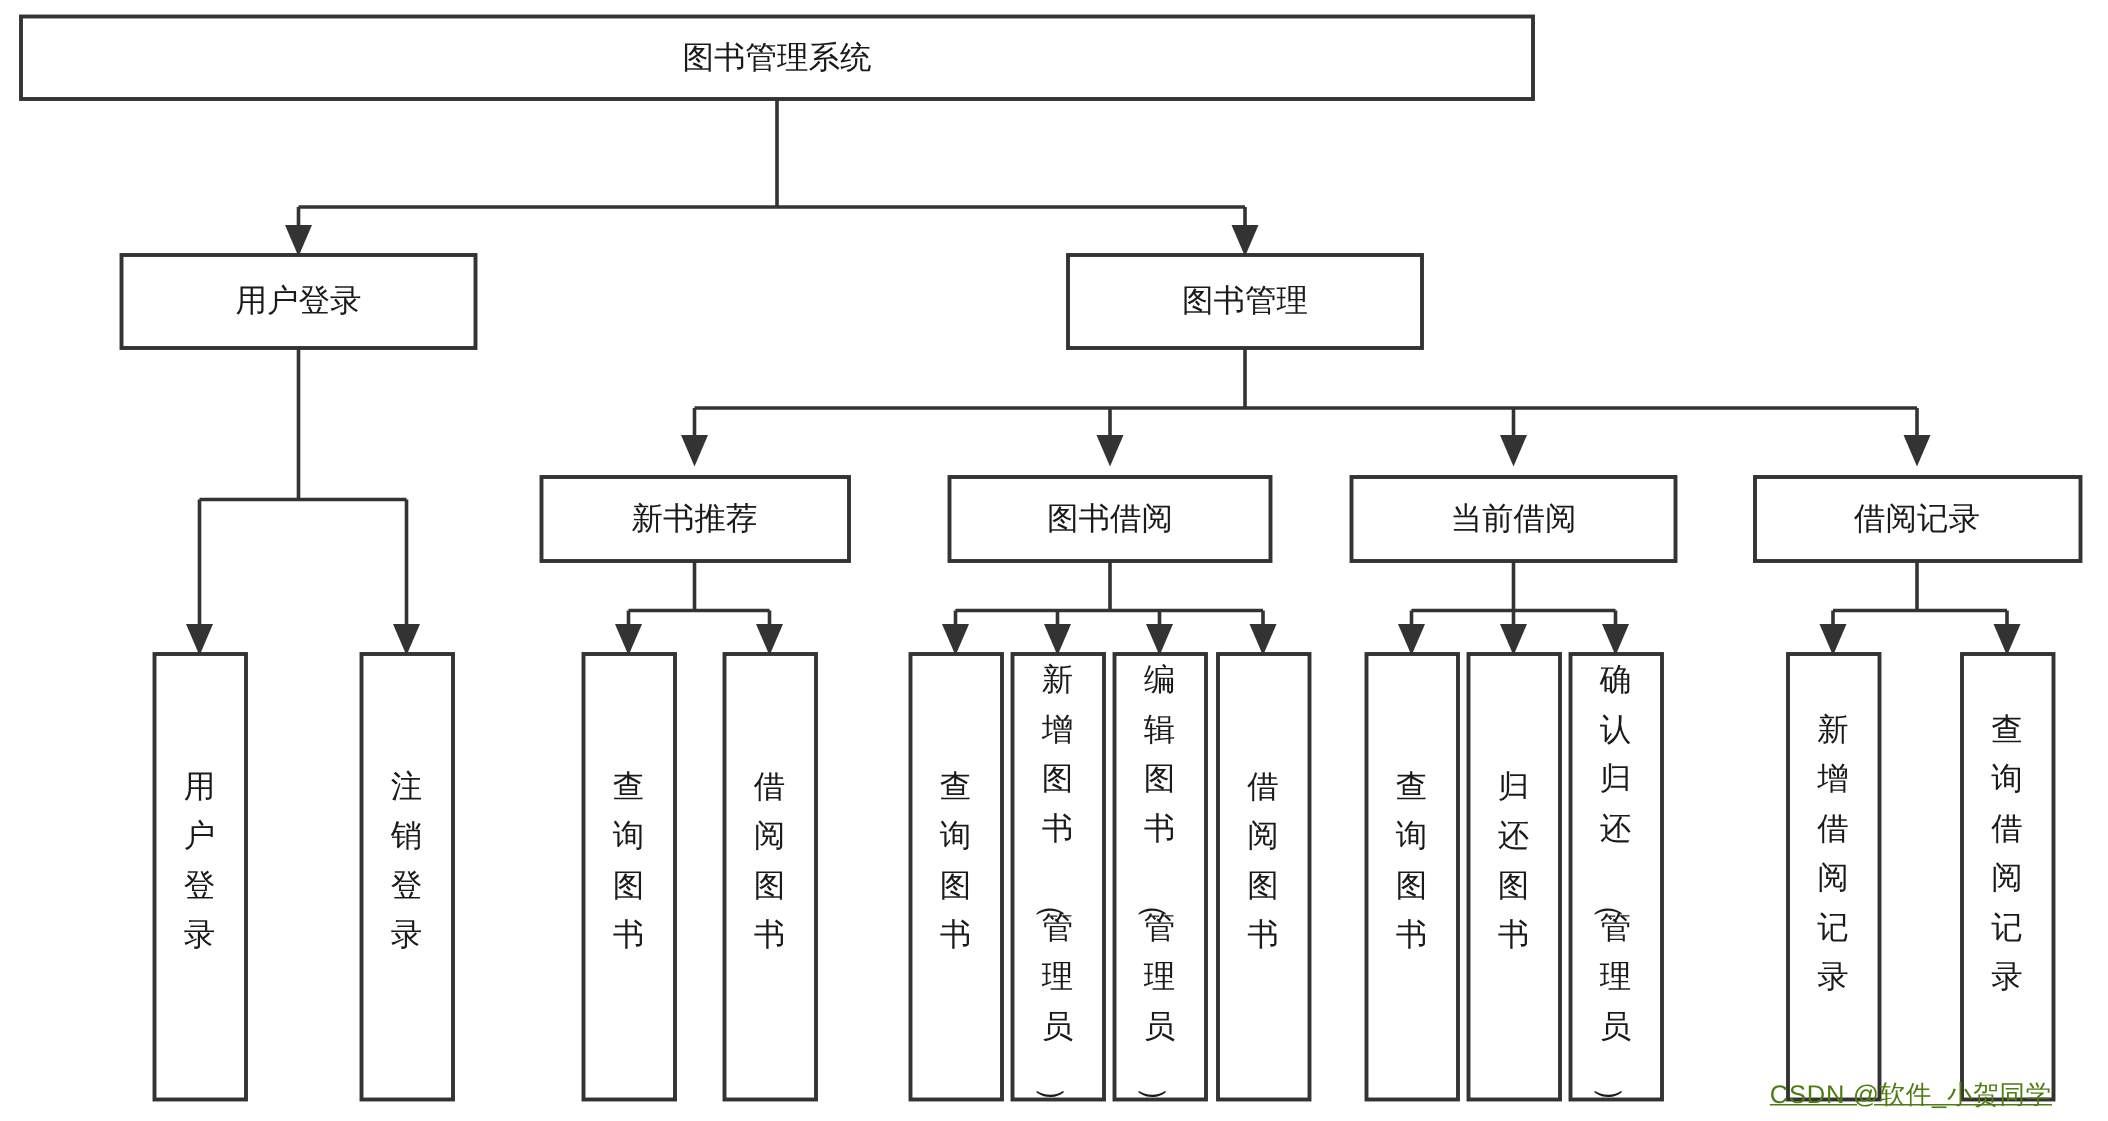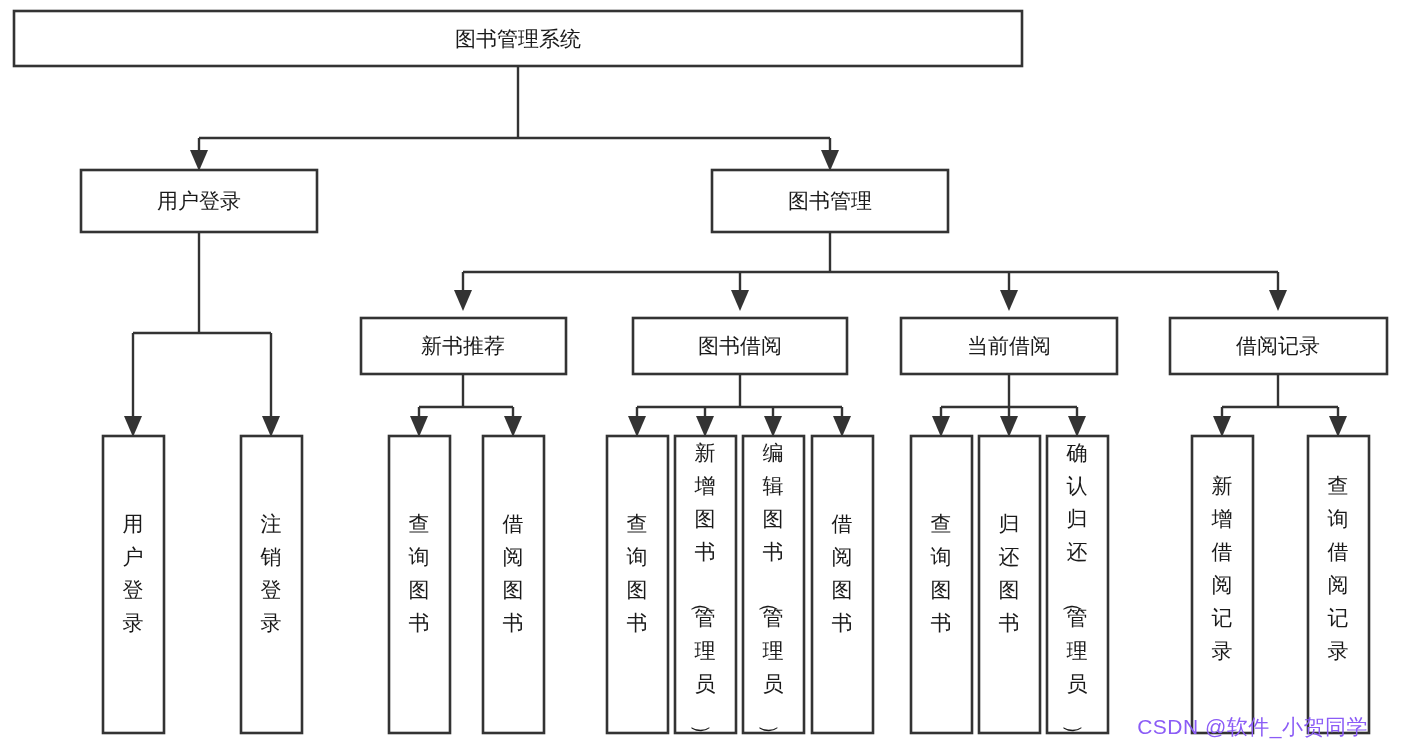--- a/index.html
+++ b/index.html
@@ -51,25 +51,26 @@
   }
   .arrow-head {
     fill: #333333;
     stroke: none;
   }
   .watermark {
     position: absolute;
     right: 8px;
     bottom: 6px;
     font-family: "Liberation Sans", "DejaVu Sans", sans-serif;
-    font-size: 21px;
-    color: #8b5cf6;
+    font-size: 17px;
+    color: #4d7c0f;
     letter-spacing: 0.5px;
     white-space: nowrap;
     user-select: none;
+    text-decoration: underline;
   }
 </style>
 </head>
 <body>
 
 <div id="diagram-root">
 
   <svg class="flow" viewBox="0 0 1405 747" xmlns="http://www.w3.org/2000/svg">
 
     <defs>

